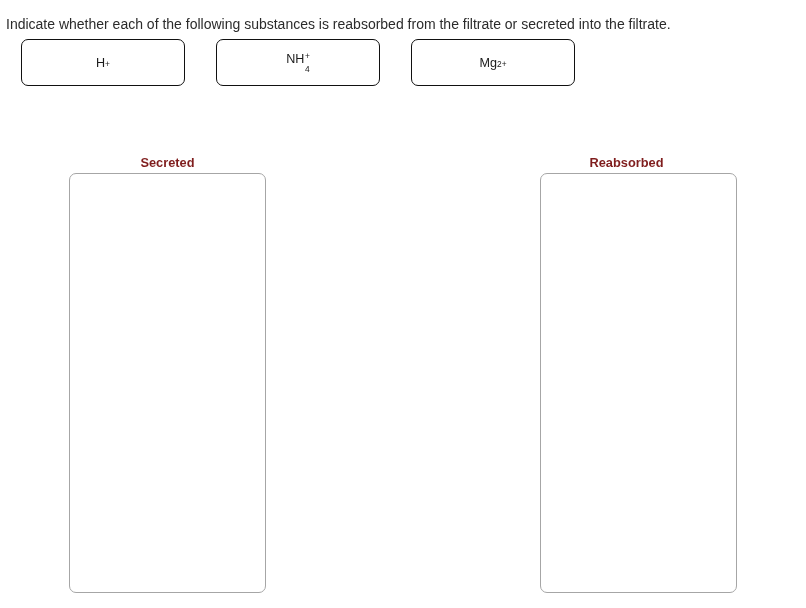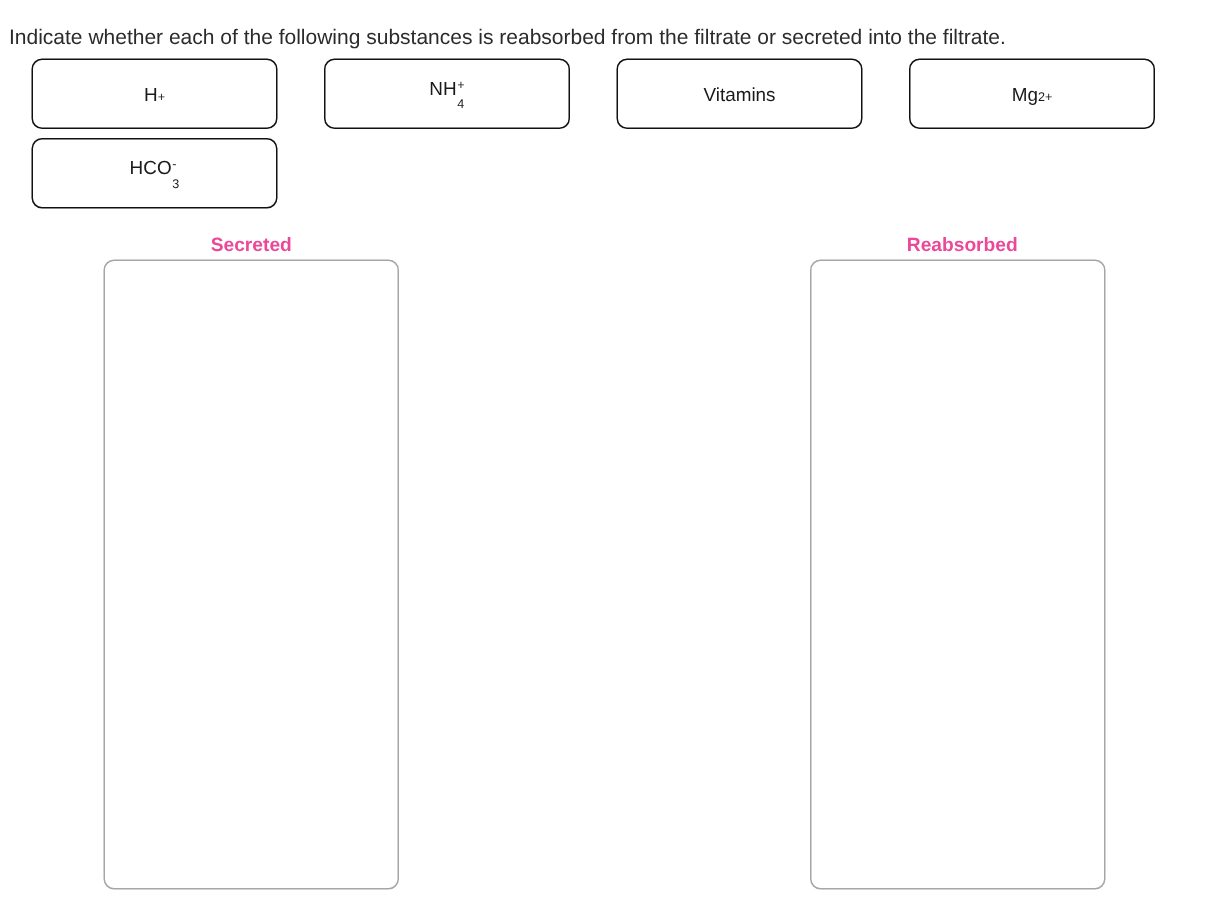--- a/index.html
+++ b/index.html
@@ -73,25 +73,25 @@
     margin-left: 0.5px;
   }
   .stack .sup-part { position: relative; top: -3px; }
   .stack .sub-part { position: relative; top: 1px; }
 
   
   .zone-label {
     position: absolute;
     font-size: 12.8px;
     font-weight: bold;
-    color: #ec4899;
+    color: #7f1d1d;
     text-align: center;
   }
   #label-secreted  { left: 69px;  top: 155px; width: 197px; }
-  #label-reabsorbed{ left: 543px; top: 155px; width: 197px; text-align: center; }
+  #label-reabsorbed{ left: 528px; top: 155px; width: 197px; text-align: center; }
 
   .dropzone {
     position: absolute;
     top: 173px;
     width: 197px;
     height: 420px;
     box-sizing: border-box;
     border: 1px solid #a6a6a6;
     border-radius: 7px;
     background: #ffffff;
@@ -114,35 +114,23 @@
     <div class="tile">
       <span class="formula">
         <span>NH</span>
         <span class="stack">
           <span class="sup-part">+</span>
           <span class="sub-part">4</span>
         </span>
       </span>
     </div>
     <div class="tile">
-      <span class="formula">Vitamins</span>
-    </div>
-    <div class="tile">
       <span class="formula">
         <span>Mg</span>
         <sup>2+</sup>
-      </span>
-    </div>
-    <div class="tile">
-      <span class="formula">
-        <span>HCO</span>
-        <span class="stack">
-          <span class="sup-part">-</span>
-          <span class="sub-part">3</span>
-        </span>
       </span>
     </div>
   </div>
 
 <div class="zone-label" id="label-secreted">Secreted</div>
 <div class="zone-label" id="label-reabsorbed">Reabsorbed</div>
 
 <div class="dropzone" id="zone-secreted"></div>
 <div class="dropzone" id="zone-reabsorbed"></div>
 

